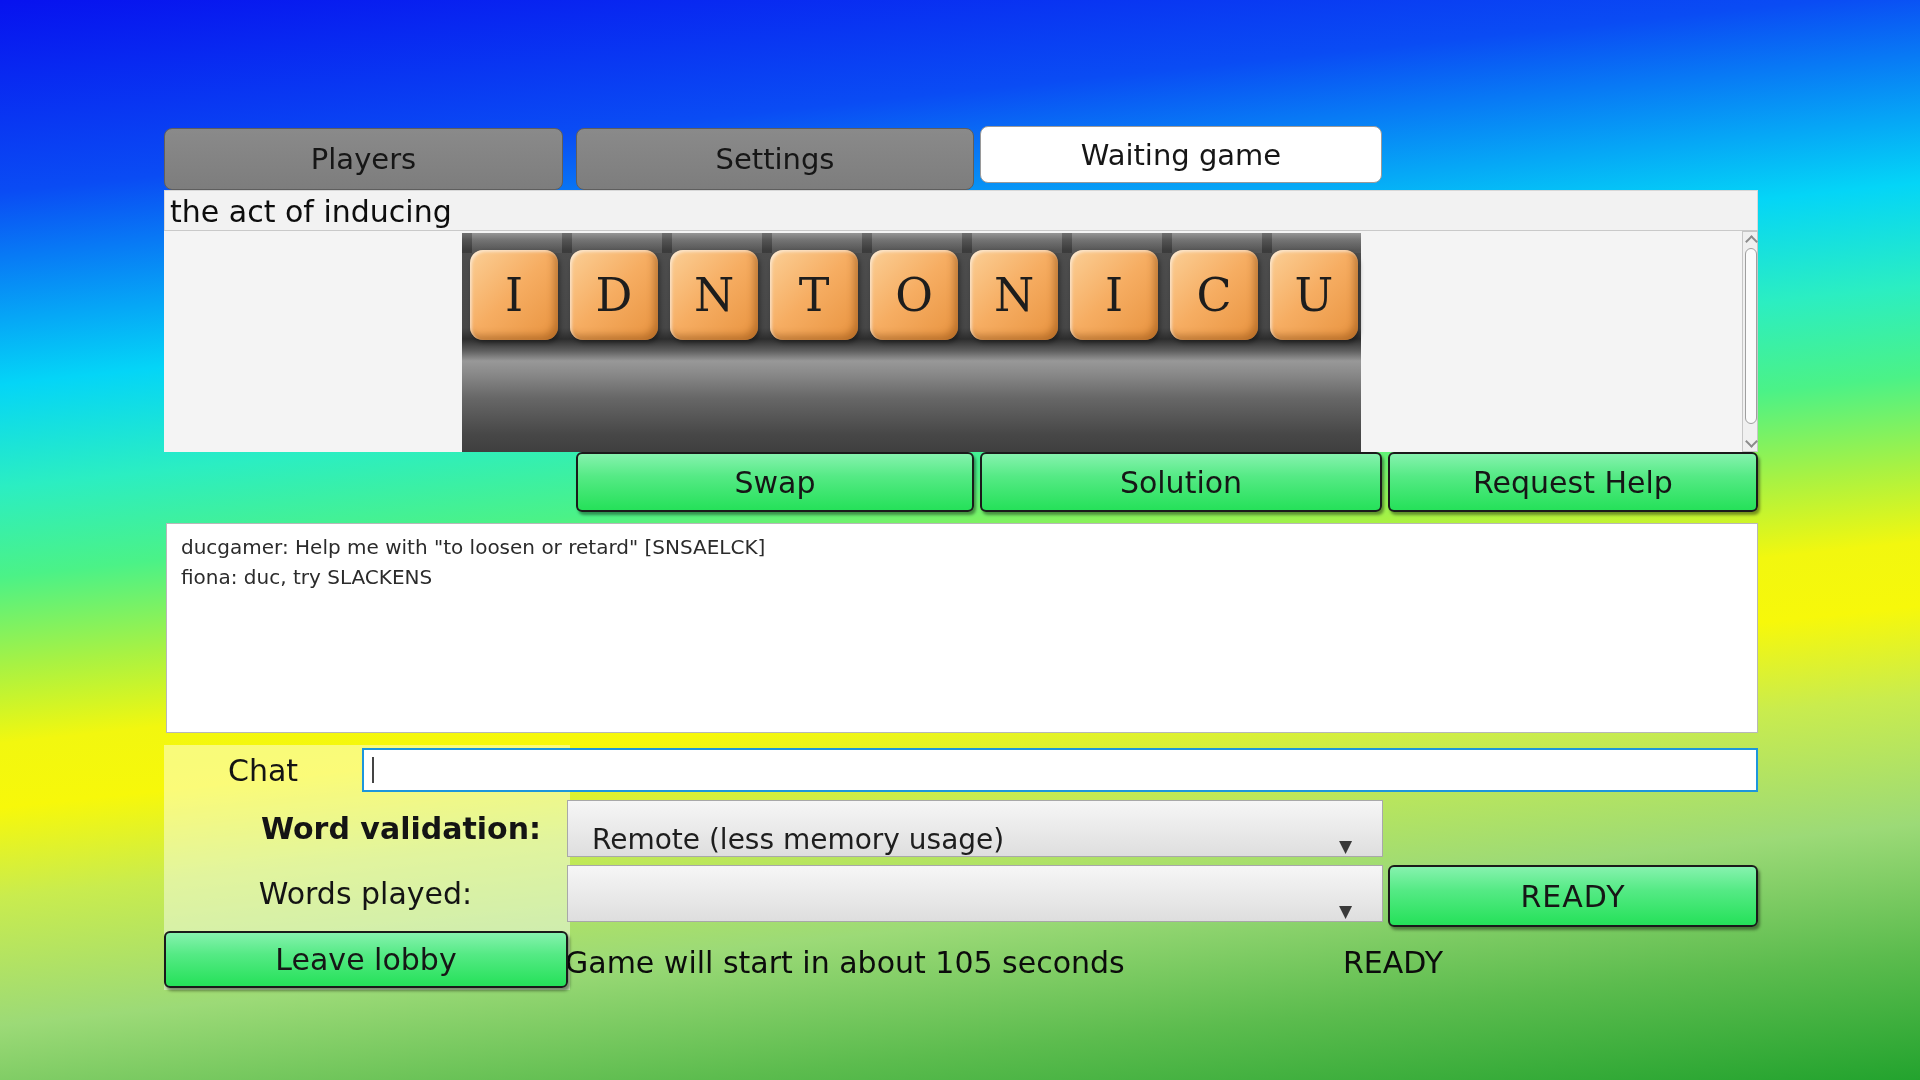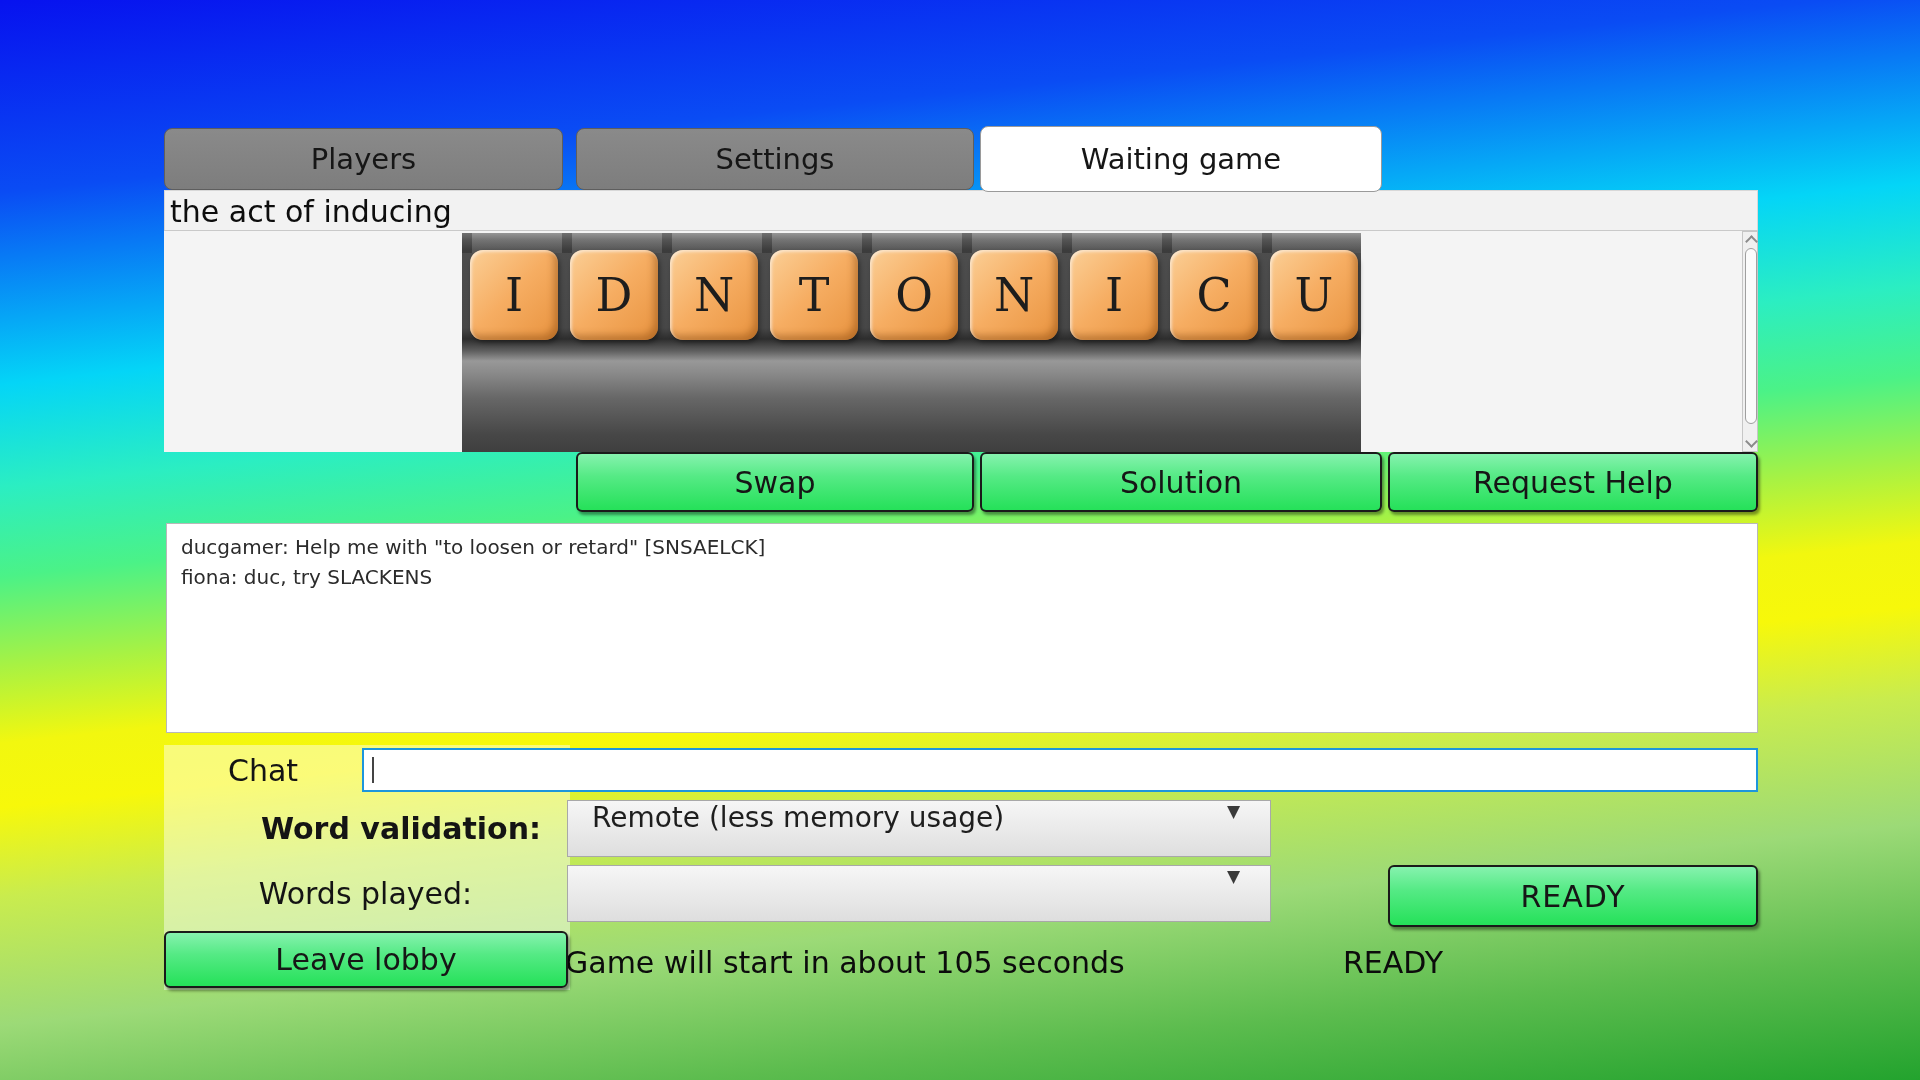--- a/index.html
+++ b/index.html
@@ -11,21 +11,21 @@
       #4bf287 45%, #a8f243 52%, #f2f70f 58%, #f7f80a 63%,
       #c9ec4e 70%, #9cda77 80%, #5cbc4e 90%, #23a32e 100%);
   }
   .abs{position:absolute;}
   
   .title{left:164px;top:88px;width:1594px;text-align:center;font-size:30px;color:#000;}
   
   .tab{top:128px;height:62px;border-radius:8px;border:1px solid #5e5e5e;
        display:flex;align-items:center;justify-content:center;font-size:29px;color:#161616;
        background:linear-gradient(180deg,#8a8a8a,#7d7d7d);box-sizing:border-box;z-index:3;}
-  .tab.active{background:#fff;border-color:#9a9a9a;top:126px;height:66px;z-index:4;}
+  .tab.active{background:#fff;border-color:#9a9a9a;top:126px;height:57px;z-index:4;}
   
   .panel{left:164px;top:190px;width:1594px;height:262px;background:#f2f2f2;
          border:1px solid #d8d8d8;box-sizing:border-box;z-index:1;}
   .clue{left:170px;top:194px;font-size:30px;color:#0d0d0d;z-index:2;}
   .scrollarea{left:164px;top:230px;width:1594px;height:222px;background:#f4f4f4;
               border-top:1px solid #c9c9c9;box-sizing:border-box;z-index:2;}
   
   .rail{left:462px;top:233px;width:899px;height:219px;z-index:3;
     background:linear-gradient(180deg,#8f8f8f 0px,#6b6b6b 7px,#4d4d4d 17px,#474747 95px,
       #2d2d2d 106px,#5f5f5f 118px,#989898 128px,#8a8a8a 140px,#676767 165px,#474747 92%,#3f3f3f 100%);
@@ -54,23 +54,23 @@
   
   .chatbox{left:166px;top:523px;width:1592px;height:210px;background:#fff;
            border:1px solid #b8b8b8;box-sizing:border-box;padding:8px 14px;z-index:2;}
   .chatline{font-size:20px;line-height:30px;color:#2b2b2b;white-space:pre;}
   
   .overlay{left:164px;top:745px;width:406px;height:245px;background:rgba(255,255,255,.45);z-index:1;}
   .flabel{display:flex;align-items:center;justify-content:center;font-size:30px;color:#141414;z-index:2;}
   .chatinput{left:362px;top:748px;width:1396px;height:44px;background:#fff;
              border:2px solid #1d96dc;box-sizing:border-box;z-index:2;}
   .caret{position:absolute;left:8px;top:7px;width:2px;height:26px;background:#444;}
-  .select{width:704px;height:57px;box-sizing:border-box;border:1px solid #a8a8a8;
+  .select{width:816px;height:57px;box-sizing:border-box;border:1px solid #a8a8a8;
     background:linear-gradient(180deg,#f6f6f6,#e9e9e9 55%,#dedede);
-    display:flex;align-items:flex-start;font-size:28px;color:#1e1e1e;padding-left:24px;z-index:2;}
+    display:flex;align-items:flex-end;font-size:28px;color:#1e1e1e;padding-left:24px;z-index:2;}
   .select .chev{position:absolute;right:30px;font-size:17px;color:#3a3a3a;}
   .statustext{font-size:30px;color:#0c0c0c;z-index:2;}
 </style>
 </head>
 <body>
 
 <div id="stage">
 
 
   <div class="abs tab" style="left:164px;width:399px;">

